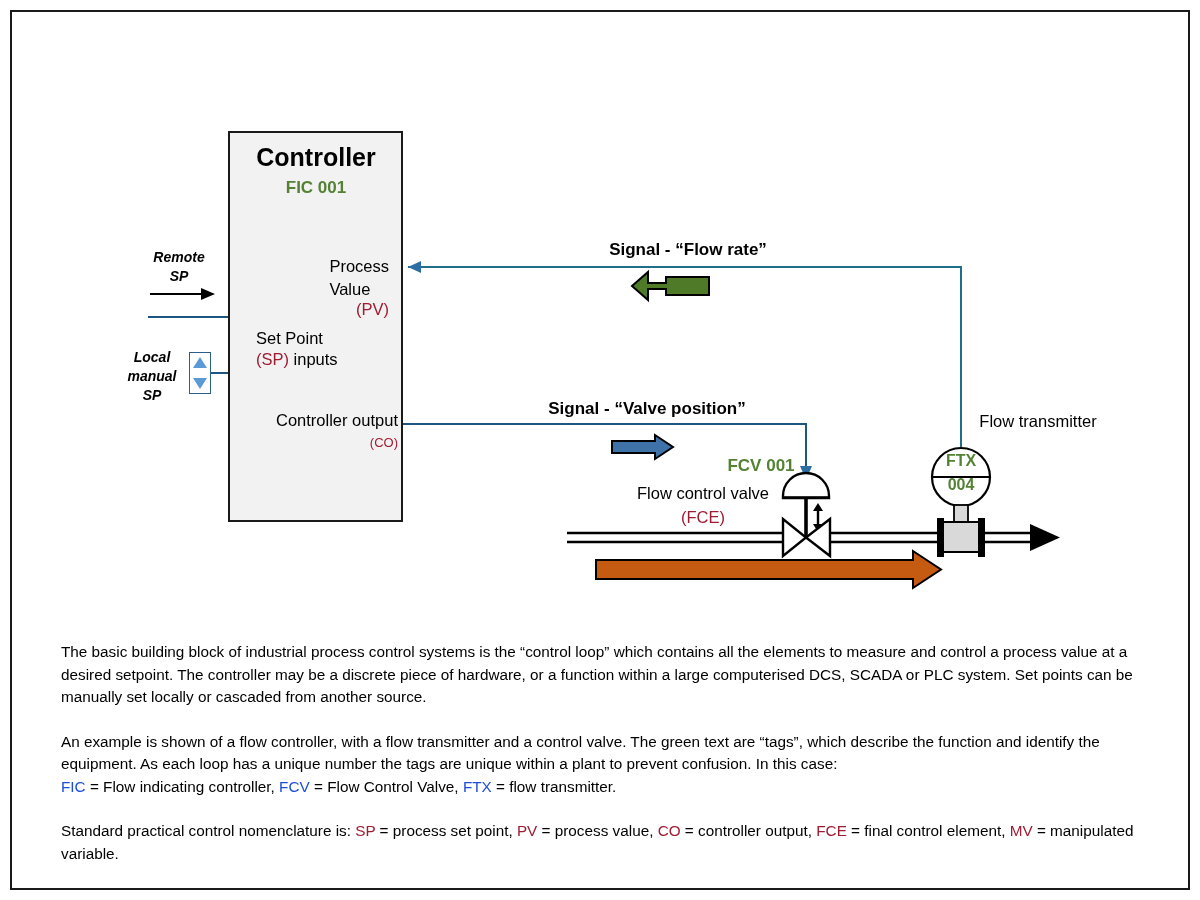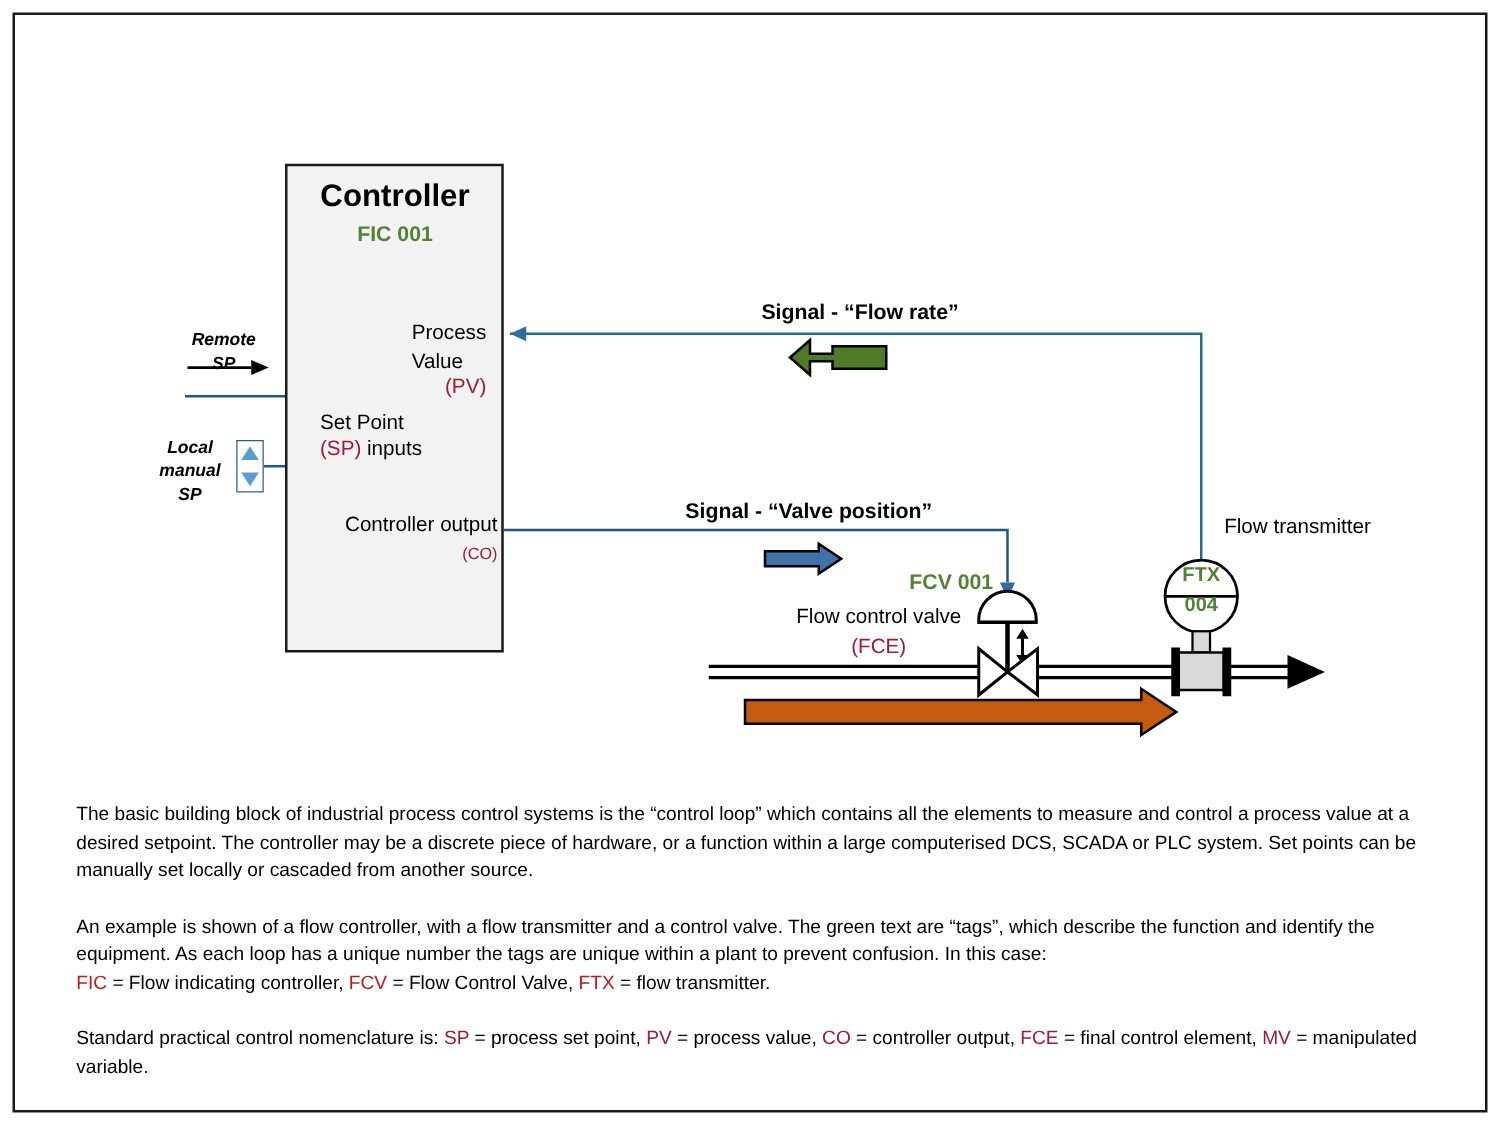--- a/index.html
+++ b/index.html
@@ -21,21 +21,21 @@
 
   #pv-label{left:389px;top:255px;font-size:16.5px;text-align:left;transform:translateX(-100%);line-height:23px;}
   #pv-code{left:389px;top:300px;font-size:16.5px;text-align:right;transform:translateX(-100%);color:#9e1b32;}
   #co-label{left:398px;top:411px;font-size:16.5px;text-align:right;transform:translateX(-100%);}
   #co-code{left:398px;top:435px;font-size:13px;text-align:right;transform:translateX(-100%);color:#9e1b32;}
 
   #sp-line1{left:256px;top:329px;font-size:16.5px;}
   #sp-line2{left:256px;top:350px;font-size:16.5px;}
   #sp-line2 .red{color:#9e1b32;}
 
-  #remote-sp{left:179px;top:262px;font-size:14px;font-weight:bold;font-style:italic;line-height:19px;text-align:center;transform:translateX(-50%);}
+  #remote-sp{left:179px;top:248px;font-size:14px;font-weight:bold;font-style:italic;line-height:19px;text-align:center;transform:translateX(-50%);}
   #local-sp{left:152px;top:348px;font-size:14px;font-weight:bold;font-style:italic;line-height:19px;text-align:center;transform:translateX(-50%);}
 
   
   #spinner{position:absolute;left:189px;top:352px;width:22px;height:42px;border:1.5px solid #2e5f8a;background:#fff;box-sizing:border-box;}
   .tri{position:absolute;left:50%;transform:translateX(-50%);width:0;height:0;border-left:7px solid transparent;border-right:7px solid transparent;}
   .tri.up{top:4px;border-bottom:11px solid #5b9bd5;}
   .tri.dn{bottom:4px;border-top:11px solid #5b9bd5;}
 
   #sig-flow{left:688px;top:240px;font-size:17px;font-weight:bold;text-align:center;transform:translateX(-50%);}
   #sig-valve{left:647px;top:399px;font-size:17px;font-weight:bold;text-align:center;transform:translateX(-50%);}
@@ -48,21 +48,21 @@
   #ftx-t1{left:961px;top:452px;font-size:16px;font-weight:bold;color:#548235;text-align:center;transform:translateX(-50%);}
   #ftx-t2{left:961px;top:476px;font-size:16px;font-weight:bold;color:#548235;text-align:center;transform:translateX(-50%);}
 
   #flow-cap{left:593px;top:590px;font-size:18px;}
   #flow-cap .b{font-weight:bold;font-size:19px;}
   #flow-cap .n{font-weight:normal;font-size:16.5px;}
 
   
   #body-text{position:absolute;left:61px;top:641px;width:1095px;font-size:15.3px;line-height:22.5px;}
   #body-text p{margin:0 0 22px 0;}
-  #body-text .g{color:#b91c1c;}
+  #body-text .g{color:#1d4ed8;}
   #body-text .r{color:#9e1b32;}
 </style>
 </head>
 <body>
 
 <div id="page">
 
   <div id="frame"></div>
 
   <svg id="canvas" viewBox="0 0 1200 900" xmlns="http://www.w3.org/2000/svg">

